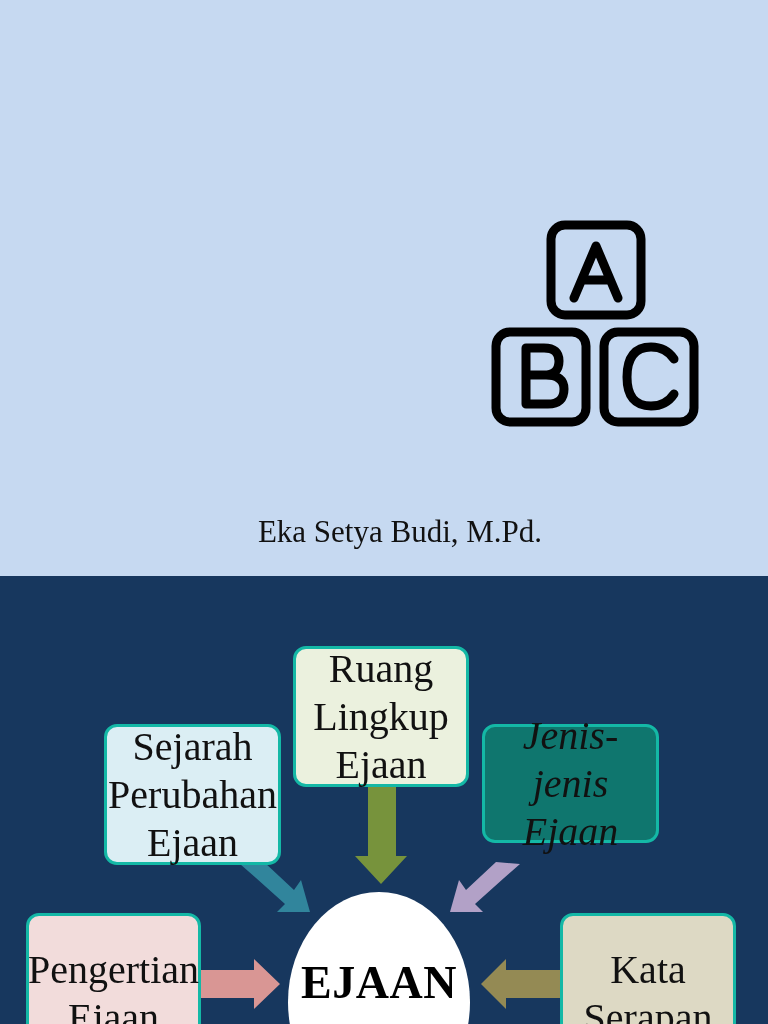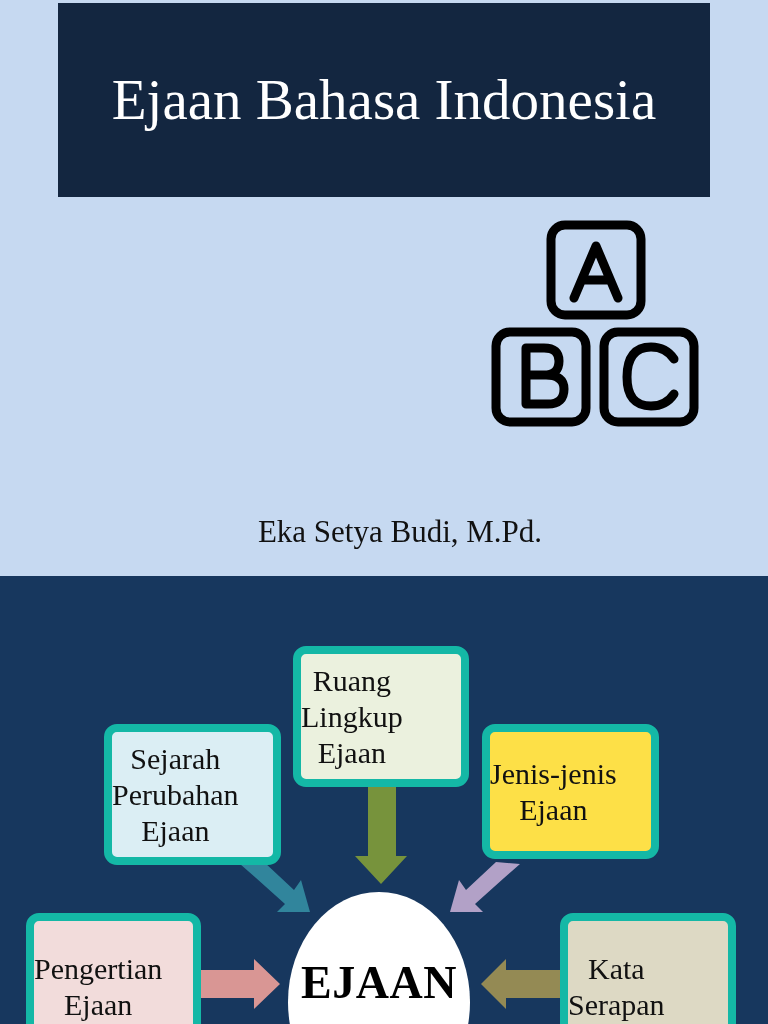--- a/index.html
+++ b/index.html
@@ -13,40 +13,37 @@
     position: absolute; left: 58px; top: 3px; width: 652px; height: 194px;
     background: #132640; display: flex; align-items: center; justify-content: center;
   }
   .title-text { color: #ffffff; font-size: 57px; line-height: 1; white-space: nowrap; margin-top: -2px; }
   .abc { position: absolute; left: 488px; top: 218px; width: 214px; height: 210px; }
   .oleh { position: absolute; left: 0; width: 768px; top: 472px; text-align: center; font-size: 26px; color: #111; }
   .author { position: absolute; left: 16px; width: 768px; top: 514px; text-align: center; font-size: 31px; color: #111; }
 
   .slide2 { position: absolute; left: 0; top: 576px; width: 768px; height: 448px; background: #17375e; overflow: hidden; }
   .node {
-    position: absolute; border-radius: 13px; border: 8px solid #14b8a6; box-sizing: border-box;
-    display: flex; align-items: center; justify-content: flex-start; text-align: center;
-    font-size: 30px; line-height: 1.2; color: #111;
+    position: absolute; border-radius: 13px; border: 3px solid #14b8a6; box-sizing: border-box;
+    display: flex; align-items: center; justify-content: center; text-align: center;
+    font-size: 40px; line-height: 1.2; color: #111;
   }
   .node span { white-space: pre-line; }
   .arrows { position: absolute; left: 0; top: 0; width: 768px; height: 448px; }
   .center {
     position: absolute; left: 288px; top: 316px; width: 182px; height: 220px;
     background: #ffffff; border-radius: 50%;
     display: flex; align-items: flex-start; justify-content: center;
   }
   .center-text { font-weight: bold; font-size: 46px; color: #000; margin-top: 64px; letter-spacing: 0.5px; }
 </style>
 </head>
 <body>
 
 <div class="slide1">
-  <div class="title-box">
-    <div class="title-text">Ejaan Bahasa Indonesia</div>
-  </div>
 
   <svg class="abc" viewBox="0 0 214 210">
     <g fill="none" stroke="#000" stroke-width="9" stroke-linecap="round" stroke-linejoin="round">
       <rect x="63" y="7" width="90" height="90" rx="14"></rect>
       <rect x="8" y="114" width="90" height="90" rx="14"></rect>
       <rect x="116" y="114" width="90" height="90" rx="14"></rect>
 
       <path d="M86 80 L108 28 L130 80 M94 62 L122 62"></path>
 
       <path d="M38 130 L38 186 L60 186 Q76 186 76 171 Q76 157 58 157 L38 157 M38 130 L56 130 Q71 130 71 143 Q71 157 56 157"></path>
@@ -75,21 +72,21 @@
   <div class="node" style="left:293px; top:70px; width:176px; height:141px; background:#ebf1de;">
     <span>Ruang
 Lingkup
 Ejaan</span>
   </div>
   <div class="node" style="left:104px; top:148px; width:177px; height:141px; background:#dbeef4;">
     <span>Sejarah
 Perubahan
 Ejaan</span>
   </div>
-  <div class="node" style="left:482px; top:148px; width:177px; height:135px; background:#fde047;">
+  <div class="node" style="left:482px; top:148px; width:177px; height:119px; background:#0f766e;font-style:italic;">
     <span>Jenis-jenis
 Ejaan</span>
   </div>
   <div class="node" style="left:26px; top:337px; width:175px; height:141px; background:#f2dcdb; align-items:flex-start; padding-top:30px;">
     <span>Pengertian
 Ejaan</span>
   </div>
   <div class="node" style="left:560px; top:337px; width:176px; height:141px; background:#ddd9c4; align-items:flex-start; padding-top:30px;">
     <span>Kata
 Serapan</span>

